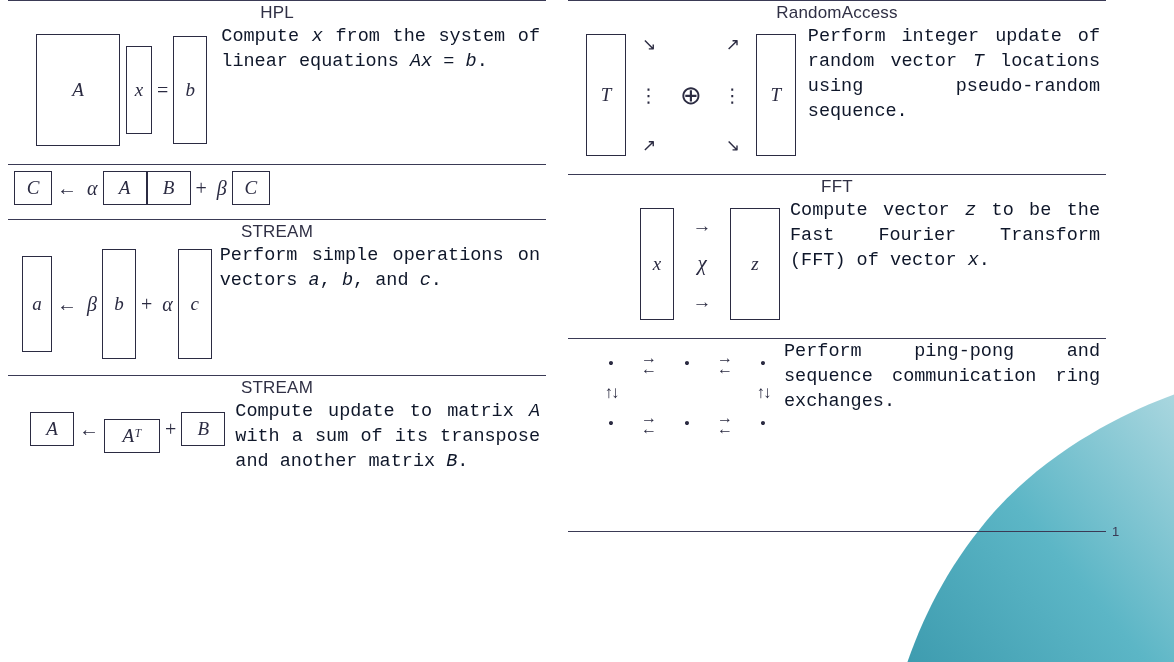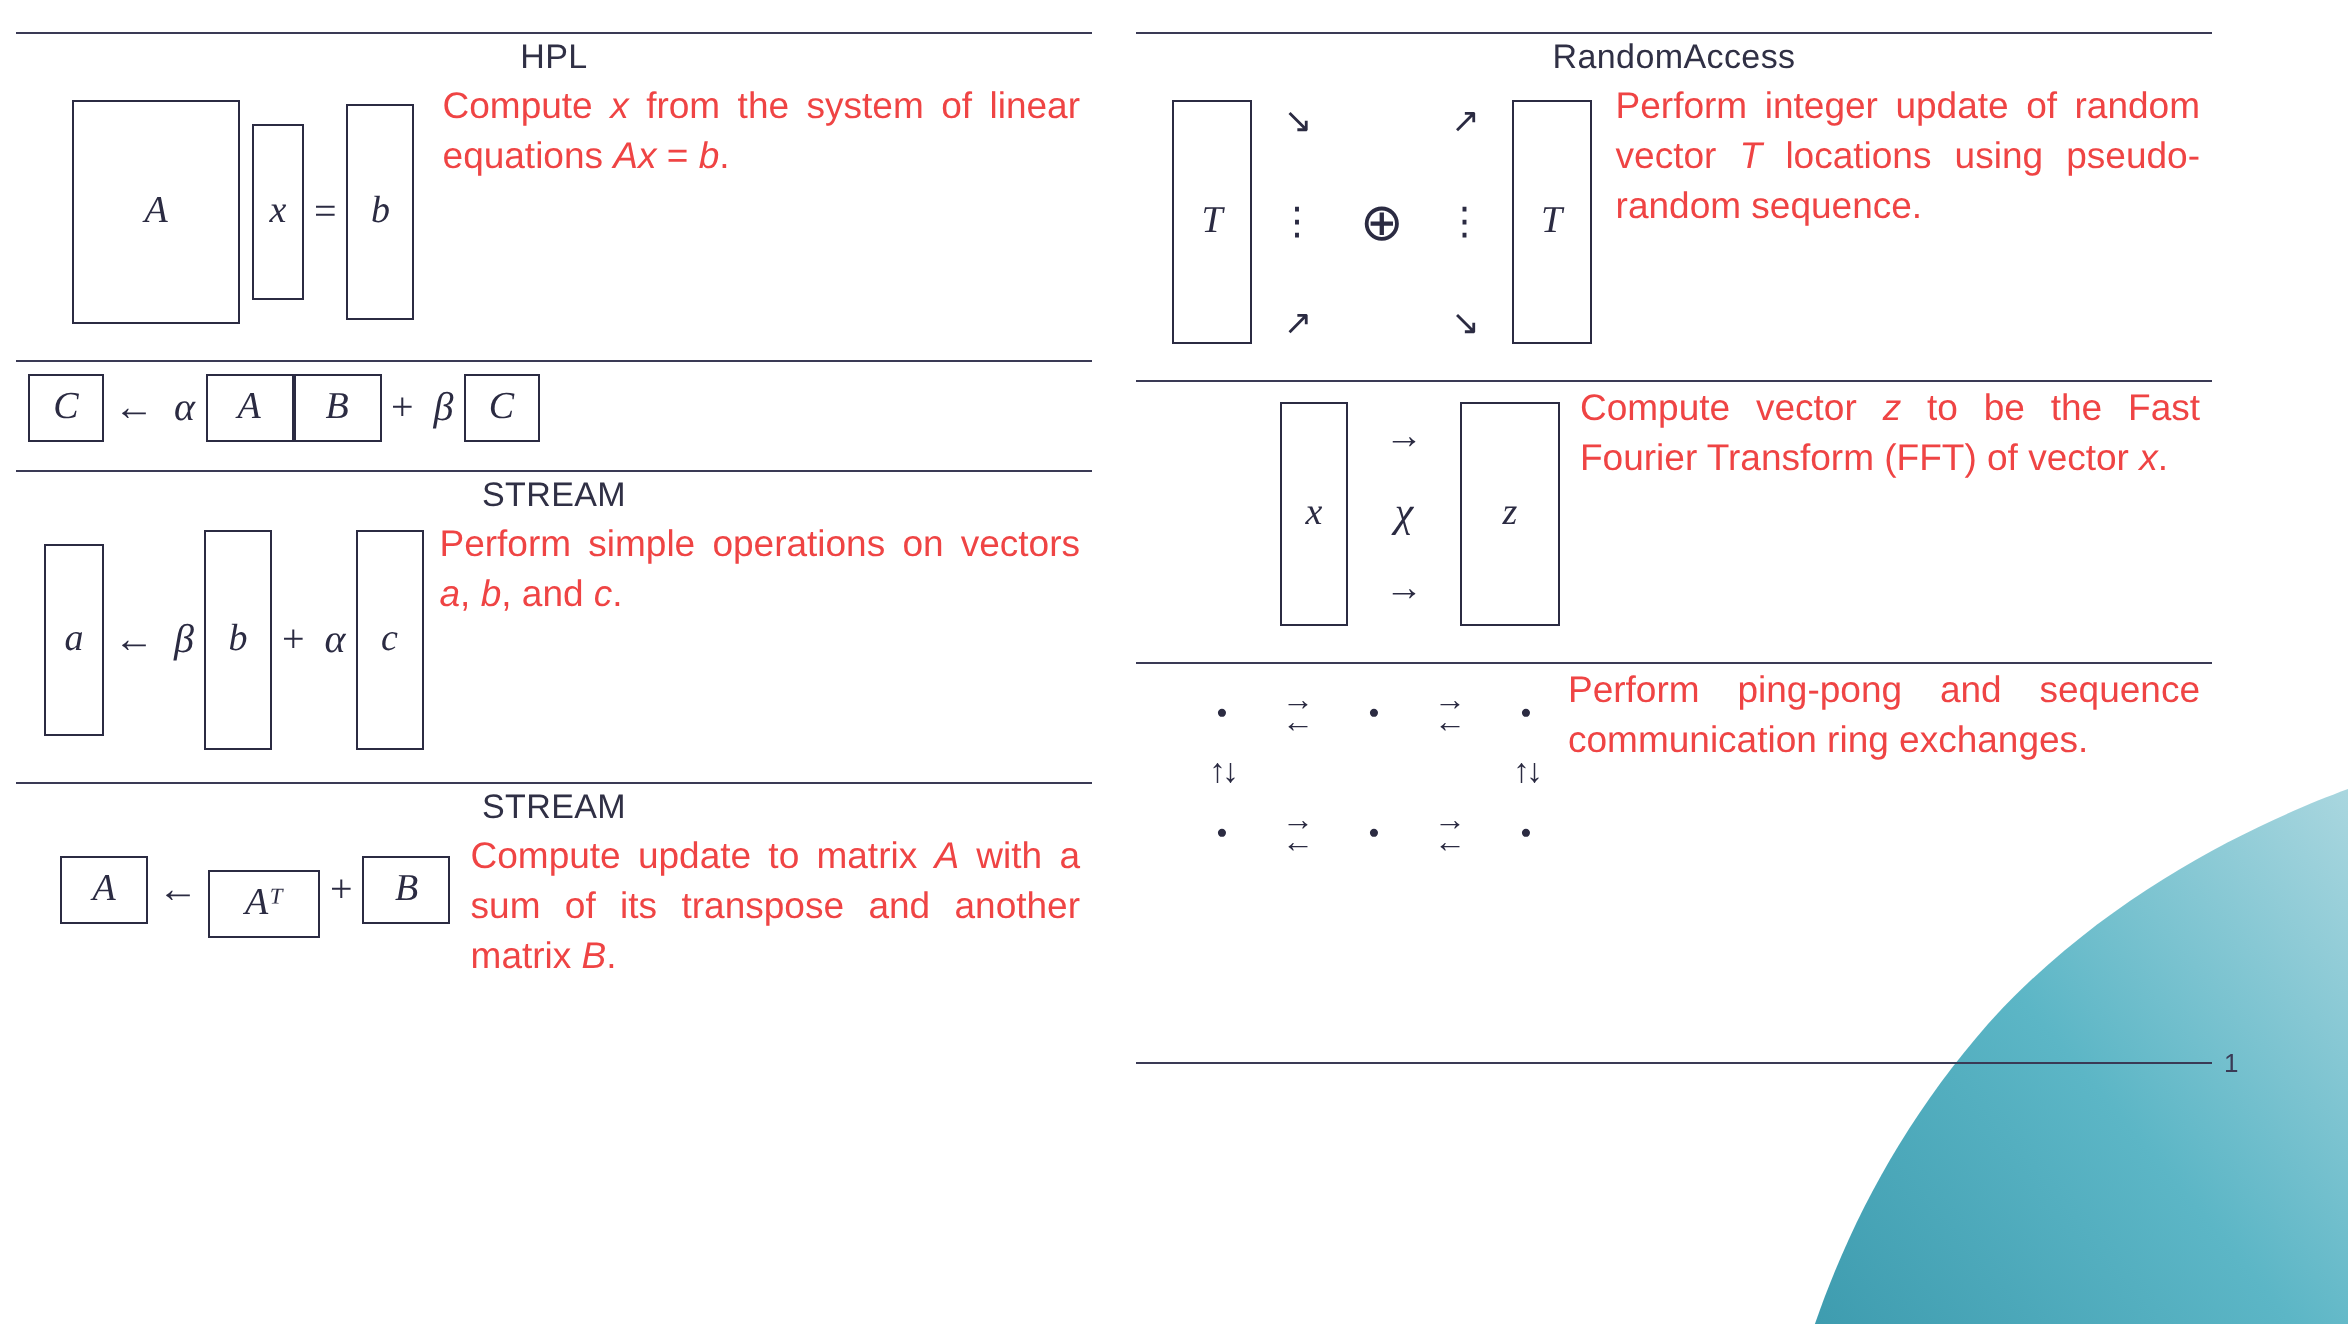--- a/index.html
+++ b/index.html
@@ -23,21 +23,21 @@
     bottom: -120px;
     width: 430px;
     height: 400px;
     overflow: hidden;
     pointer-events: none;
   }
 
   
   .col {
     position: absolute;
-    top: 16px;
+    top: 0;
     width: 538px;
   }
   .col-left  { left: 8px; }
   .col-right { left: 568px; }
 
   .panel {
     position: relative;
     border-top: 1.4px solid #3a3a55;
     padding: 0;
   }
@@ -62,26 +62,26 @@
   .figure {
     flex: 0 0 auto;
     display: flex;
     align-items: center;
     justify-content: center;
     position: relative;
   }
 
   .desc {
     flex: 1 1 auto;
-    font-family: Liberation Sans, sans-serif;
+    font-family: Liberation Mono, monospace;
     font-size: 18.5px;
     line-height: 25px;
     text-align: justify;
     text-justify: inter-word;
-    color: #ef4444;
+    color: #0f172a;
     padding-right: 6px;
   }
   .desc i { font-style: italic; }
 
   
   .box {
     border: 1.3px solid #2b2b42;
     display: flex;
     align-items: center;
     justify-content: center;
@@ -283,20 +283,21 @@
           <span class="dots">⋮</span>
           <span>↘</span>
         </div>
         <div class="box b-T">T</div>
       </div>
       <div class="desc">Perform integer update of random vector <i>T</i>&nbsp;locations using pseudo-random sequence.</div>
     </div>
   </div>
 
   <div class="panel">
+    <div class="panel-title">FFT</div>
     <div class="panel-body">
       <div class="figure fft-fig">
         <div class="box b-x">x</div>
         <div class="fft-mid">
           <span>→</span>
           <span class="chi">χ</span>
           <span>→</span>
         </div>
         <div class="box b-z">z</div>
       </div>

